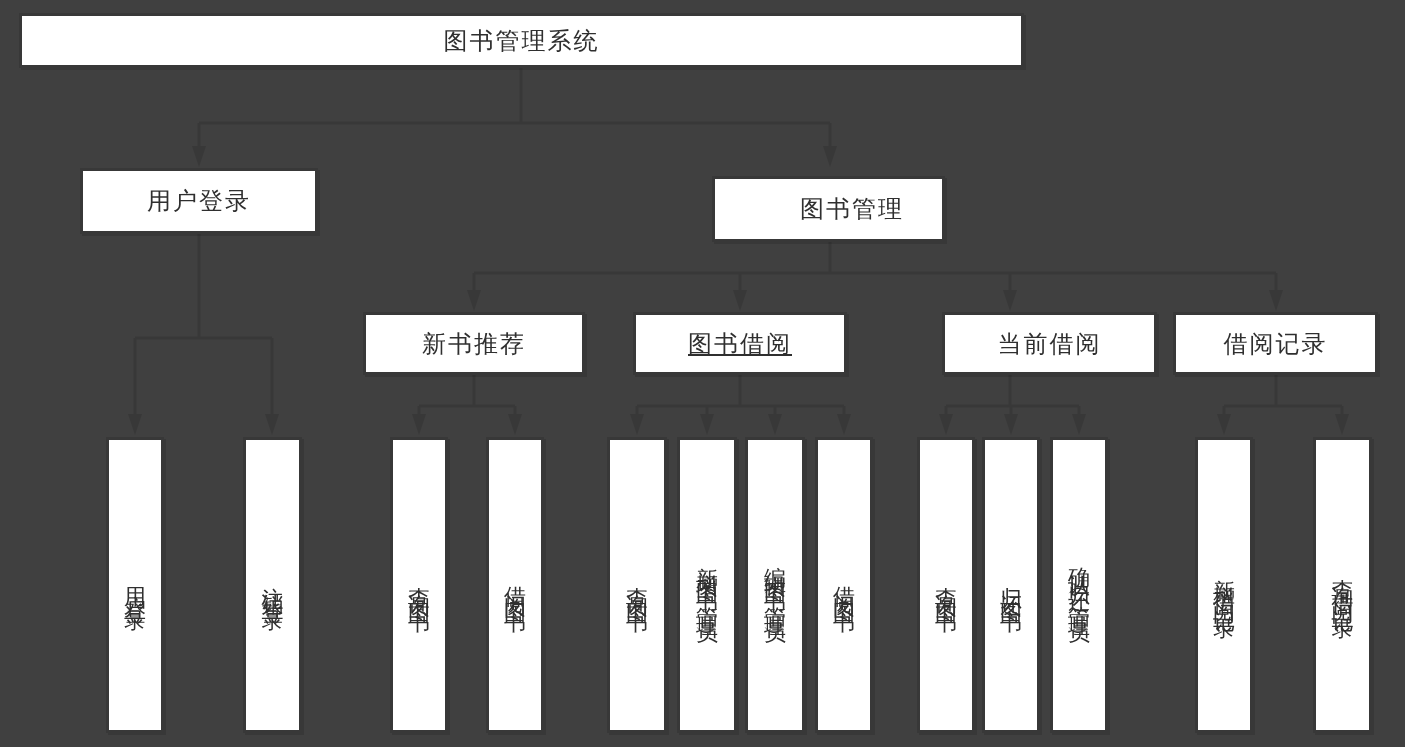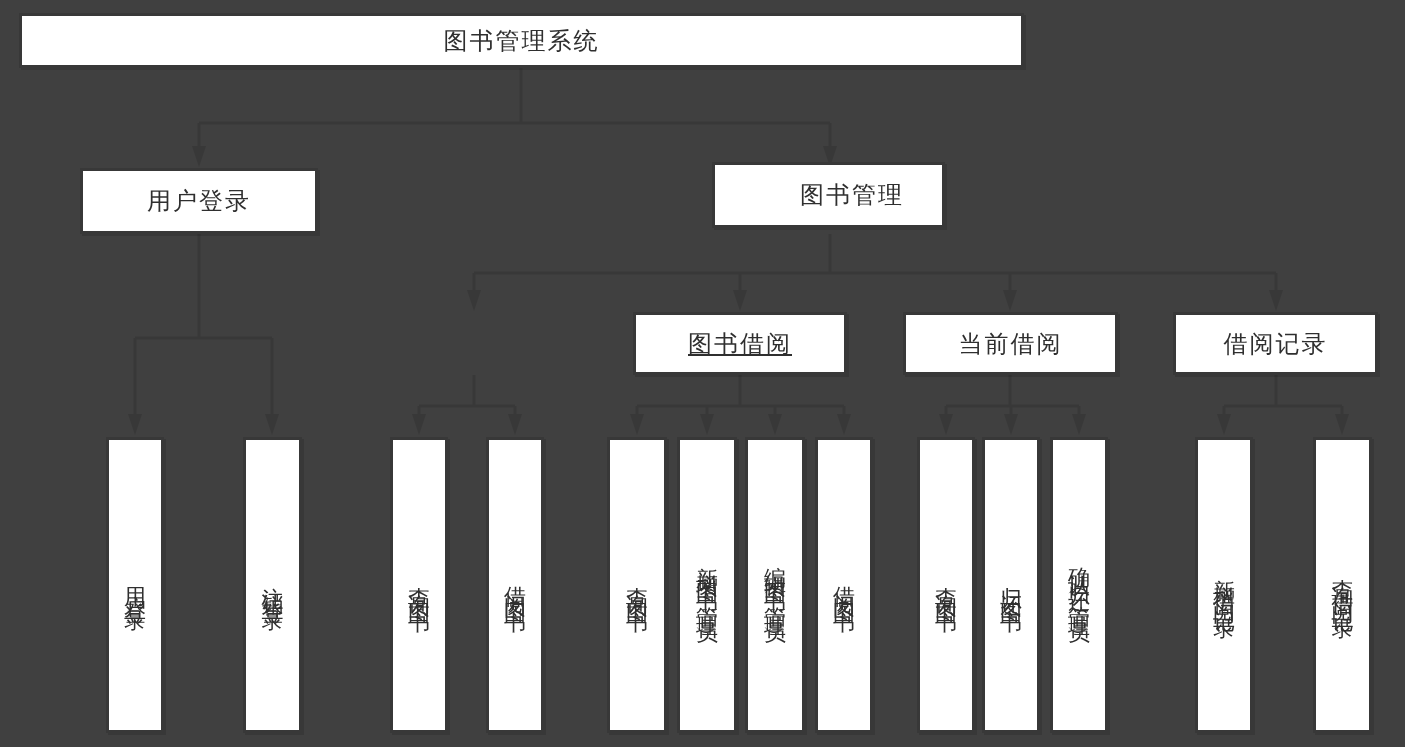--- a/index.html
+++ b/index.html
@@ -97,28 +97,31 @@
     <polygon points="1335,414 1349,414 1342,435"></polygon>
   </svg>
 
   <div class="node node-h" style="left:19px; top:13px; width:1005px; height:55px;">
     <span>图书管理系统</span>
   </div>
 
   <div class="node node-h" style="left:80px; top:168px; width:238px; height:66px;">
     <span>用户登录</span>
   </div>
-  <div class="node node-h" style="left:712px; top:162px; width:233px; height:66px;padding-left:47px;">
+  <div class="node node-h" style="left:712px; top:176px; width:233px; height:66px;padding-left:47px;">
     <span>图书管理</span>
   </div>
 
+  <div class="node node-h" style="left:363px; top:312px; width:222px; height:63px;">
+    <span>新书推荐</span>
+  </div>
   <div class="node node-h" style="left:633px; top:312px; width:214px; height:63px;text-decoration:underline;">
     <span>图书借阅</span>
   </div>
-  <div class="node node-h" style="left:903px; top:312px; width:215px; height:63px;">
+  <div class="node node-h" style="left:942px; top:312px; width:215px; height:63px;">
     <span>当前借阅</span>
   </div>
   <div class="node node-h" style="left:1173px; top:312px; width:205px; height:63px;">
     <span>借阅记录</span>
   </div>
 
   <div class="node node-v" style="left:106px; top:437px; width:58px; height:296px;">
     <span>用户登录</span>
   </div>
   <div class="node node-v" style="left:243px; top:437px; width:59px; height:296px;">

